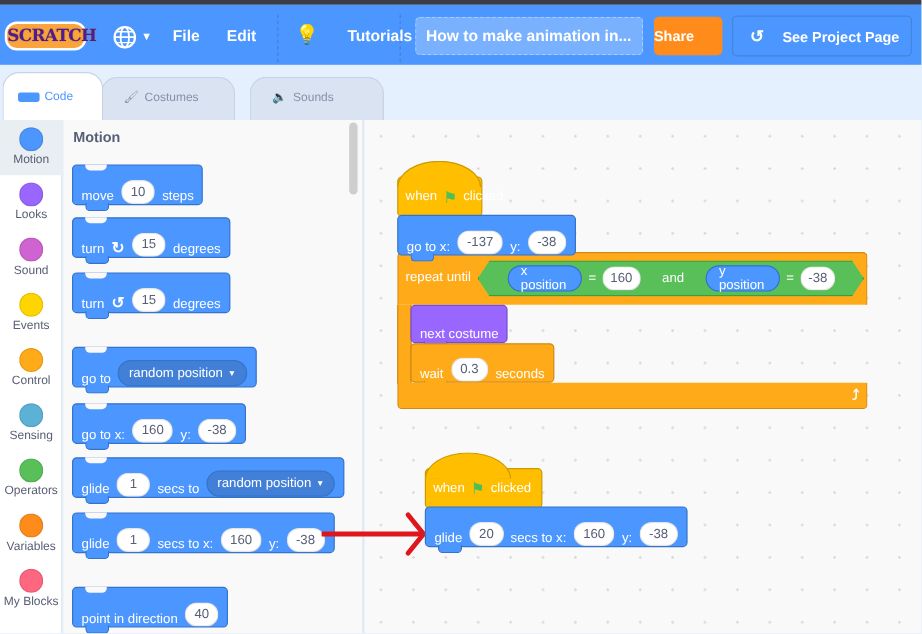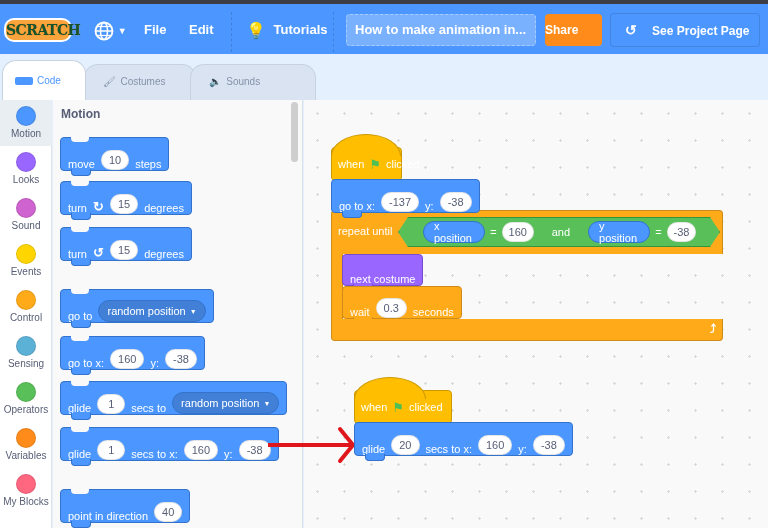--- a/index.html
+++ b/index.html
@@ -1,19 +1,19 @@
 <!DOCTYPE html>
 <html><head>
 <meta charset="utf-8">
 <style>
 *{box-sizing:border-box;margin:0;padding:0}
 body{width:768px;height:528px;overflow:hidden;background:#e5f0ff;font-family:"Liberation Sans",sans-serif;position:relative}
 .topline{position:absolute;left:0;top:0;width:768px;height:4px;background:#3d3d45}
 .menubar{position:absolute;left:0;top:4px;width:768px;height:50px;background:#4c97ff;color:#fff}
-.logo{position:absolute;left:4px;top:14px;width:68px;height:24px;background:#f9a43c;border:2px solid #fff;border-radius:10px;color:#14532d;font-weight:bold;font-size:14px;text-align:center;line-height:20px;letter-spacing:-0.5px;font-family:"DejaVu Serif",serif;text-shadow:0 0 1px #c8711a}
+.logo{position:absolute;left:4px;top:14px;width:68px;height:24px;background:#f9a43c;border:2px solid #fff;border-radius:10px;color:#4c1d95;font-weight:bold;font-size:14px;text-align:center;line-height:20px;letter-spacing:-0.5px;font-family:"DejaVu Serif",serif;text-shadow:0 0 1px #c8711a}
 .menu-item{position:absolute;top:0;height:50px;line-height:52px;font-size:13px;font-weight:bold}
 .sep{position:absolute;top:8px;height:40px;border-left:1px dashed rgba(0,0,0,0.15)}
 .title-input{position:absolute;left:346px;top:10px;width:190px;height:32px;background:#79b1ff;border:1px dashed rgba(255,255,255,0.35);border-radius:4px;color:#fff;font-size:13px;font-weight:bold;line-height:30px;padding-left:8px;white-space:nowrap;overflow:hidden}
 .share-btn{position:absolute;left:545px;top:10px;width:57px;height:32px;background:#ff8c1a;border-radius:4px;color:#fff;font-size:12px;font-weight:bold;text-align:left;line-height:32px}
 .project-btn{position:absolute;left:610px;top:9px;width:150px;height:34px;background:#4c97ff;border:1px solid rgba(0,0,0,0.12);border-radius:4px;color:#fff;font-size:12px;font-weight:bold;line-height:32px}
 .tabs{position:absolute;left:0;top:54px;width:768px;height:46px}
 .tab{position:absolute;top:10px;height:36px;border:1px solid #c8d3e2;border-bottom:none;border-radius:14px 14px 0 0;background:#d9e3f2;color:#8592a8;font-size:10px;line-height:34px;padding-left:22px}
 .tab.active{background:#fff;color:#4c97ff;top:6px;height:40px;line-height:40px;z-index:2}
 .cats{position:absolute;left:0;top:100px;width:52px;height:428px;background:#fff;border-right:1px solid #dfe3e8}
 .cat{position:absolute;left:0;width:52px;height:46px;text-align:center}
@@ -55,41 +55,41 @@
         <line x1="3" y1="5.5" x2="17" y2="5.5" stroke="#fff" stroke-width="1.2"></line>
         <line x1="3" y1="14.5" x2="17" y2="14.5" stroke="#fff" stroke-width="1.2"></line>
       </svg>
     <span style="font-size:9px;vertical-align:middle">▼</span>
   </div>
   <div class="menu-item" style="left:144px">File</div>
   <div class="menu-item" style="left:189px">Edit</div>
   <div class="sep" style="left:231px"></div>
   <div class="menu-item" style="left:246px">
     <span style="font-size:16px;vertical-align:middle">💡</span>
-    <span style="margin-left:4px">Tutorials</span>
+    <span style="margin-left:20px">Tutorials</span>
   </div>
   <div class="sep" style="left:333px"></div>
   <div class="title-input">How to make animation in...</div>
   <div class="share-btn">Share</div>
   <div class="project-btn">
     <span style="margin-left:14px;font-size:14px;font-weight:bold">↺</span>
     <span style="margin-left:12px">See Project Page</span>
   </div>
 </div>
 
 <div class="tabs">
   <div class="tab active" style="left:2px;width:84px">
     <span style="position:absolute;left:12px;top:16px;width:18px;height:8px;background:#4c97ff;border-radius:2px"></span>
     <span style="margin-left:12px">Code</span>
   </div>
   <div class="tab" style="left:84px;width:112px">
     <span style="color:#8592a8;margin-left:-4px">🖌</span>
     <span style="margin-left:2px">Costumes</span>
   </div>
-  <div class="tab" style="left:190px;width:126px">
+  <div class="tab" style="left:208px;width:112px">
     <span style="margin-left:-4px">🔈</span>
     <span style="margin-left:2px">Sounds</span>
   </div>
 </div>
 
 <div class="cats">
   <div class="cat active" style="top:0">
       <div class="dot" style="background:#4c97ff"></div>
       <div class="lbl">Motion</div>
     </div>

